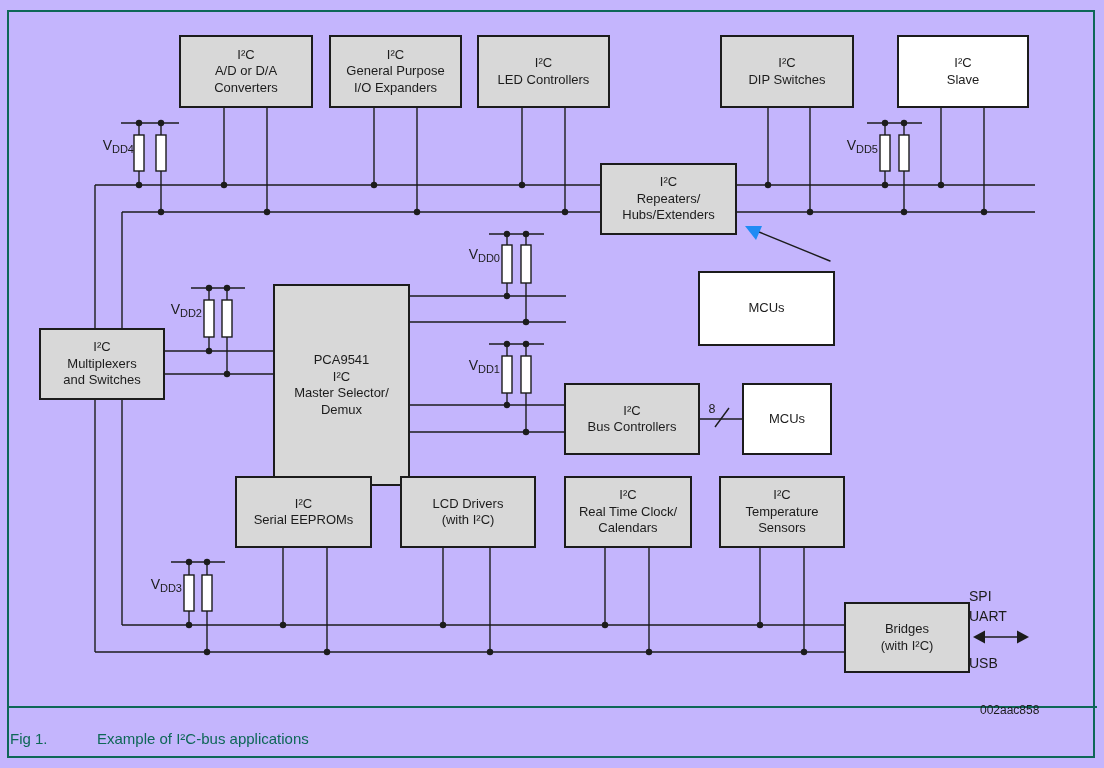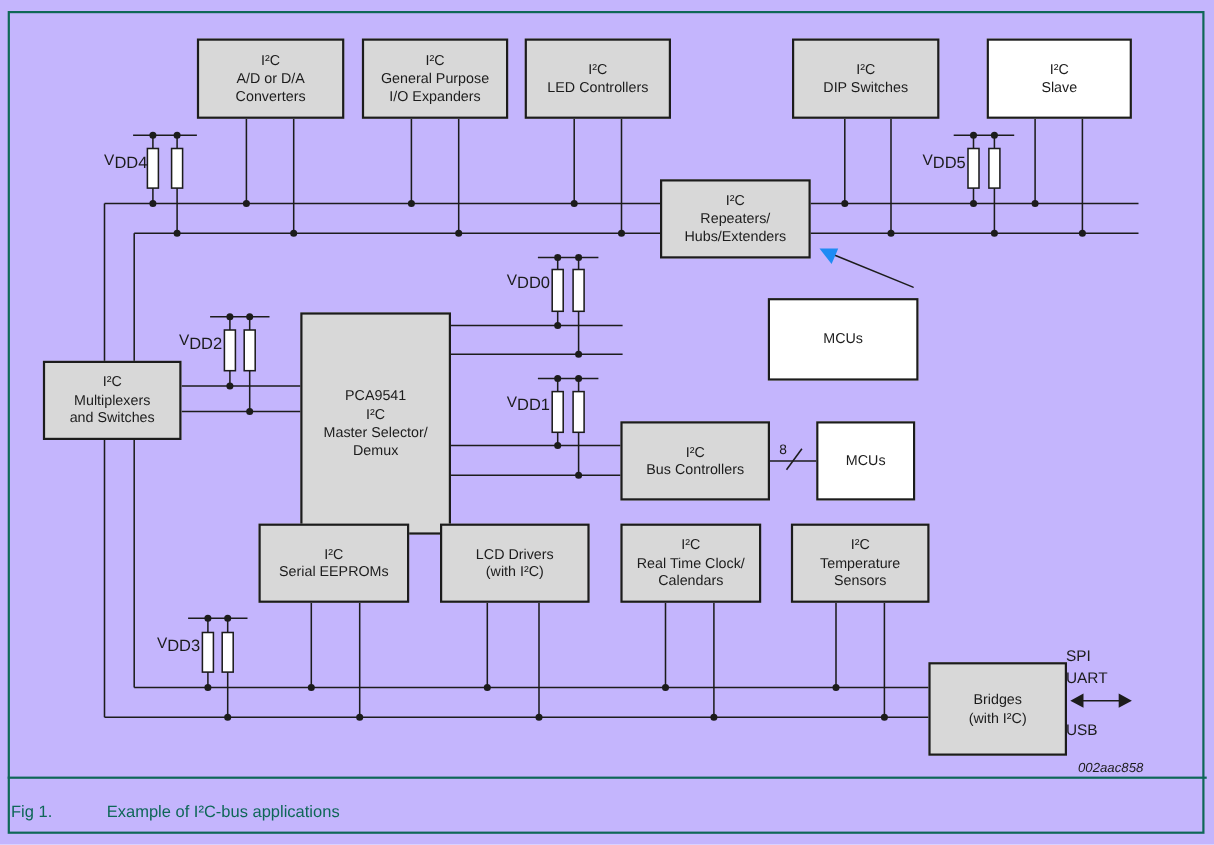--- a/index.html
+++ b/index.html
@@ -11,24 +11,24 @@
   svg.wires{position:absolute;left:0;top:0;z-index:1;}
   svg.wires line{stroke:#1c1c1c;stroke-width:1.4;}
   svg.wires rect.res{fill:#ffffff;stroke:#1c1c1c;stroke-width:1.4;}
   svg.wires circle{fill:#1c1c1c;}
   .box{position:absolute;z-index:2;box-sizing:border-box;border:2.5px solid #1c1c1c;
        display:flex;flex-direction:column;align-items:center;justify-content:center;
        text-align:center;font-size:13px;line-height:16.5px;background:#d8d8d8;}
   .box.white{background:#ffffff;}
   .lbl{position:absolute;z-index:3;white-space:nowrap;}
   .vdd{font-size:14px;}
-  .vdd .sub{font-size:15px;vertical-align:-3px;}
+  .vdd .sub{font-size:11px;vertical-align:-3px;}
   .ann{font-size:14px;text-align:left;}
   .buswidth{font-size:12.5px;text-align:center;}
-  .watermark{font-size:12px;font-style:italic;}
+  .watermark{font-size:12px;margin-top:12px;}
   .cap{font-size:15px;font-weight:normal;color:#0e6757;}
 </style>
 </head>
 <body>
 
 <div id="stage">
 
   <div class="frame"></div>
   <div class="caption-sep"></div>
 
@@ -244,21 +244,21 @@
   <div class="box" style="left:564px;top:476px;width:128px;height:72px">
     <span>I²C</span>
     <span>Real Time Clock/</span>
     <span>Calendars</span>
   </div>
   <div class="box" style="left:719px;top:476px;width:126px;height:72px">
     <span>I²C</span>
     <span>Temperature</span>
     <span>Sensors</span>
   </div>
-  <div class="box" style="left:844px;top:602px;width:126px;height:85px">
+  <div class="box" style="left:844px;top:602px;width:126px;height:71px">
     <span>Bridges</span>
     <span>(with I²C)</span>
   </div>
 
   <div class="lbl vdd" style="right:970px;top:137px"><span>V</span><span class="sub">DD4</span></div>
   <div class="lbl vdd" style="right:226px;top:137px"><span>V</span><span class="sub">DD5</span></div>
   <div class="lbl vdd" style="right:902px;top:301px"><span>V</span><span class="sub">DD2</span></div>
   <div class="lbl vdd" style="right:604px;top:246px"><span>V</span><span class="sub">DD0</span></div>
   <div class="lbl vdd" style="right:604px;top:357px"><span>V</span><span class="sub">DD1</span></div>
   <div class="lbl vdd" style="right:922px;top:576px"><span>V</span><span class="sub">DD3</span></div>

